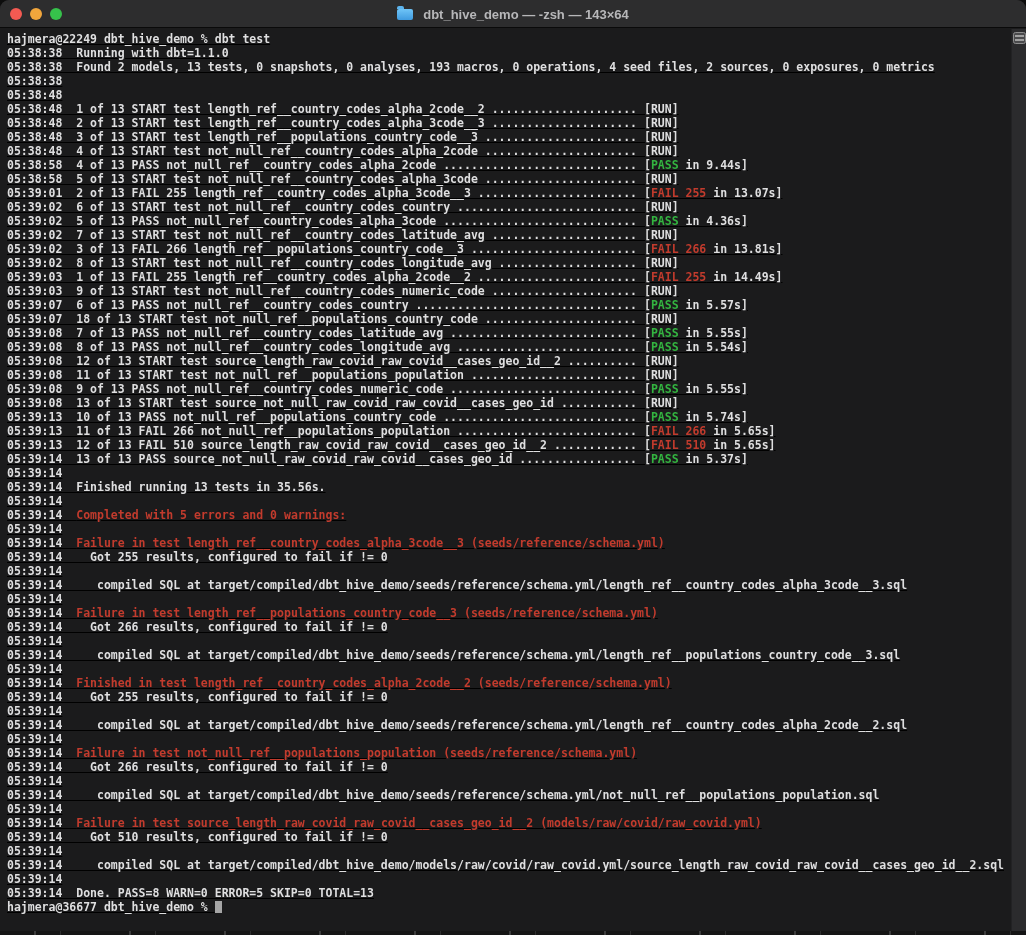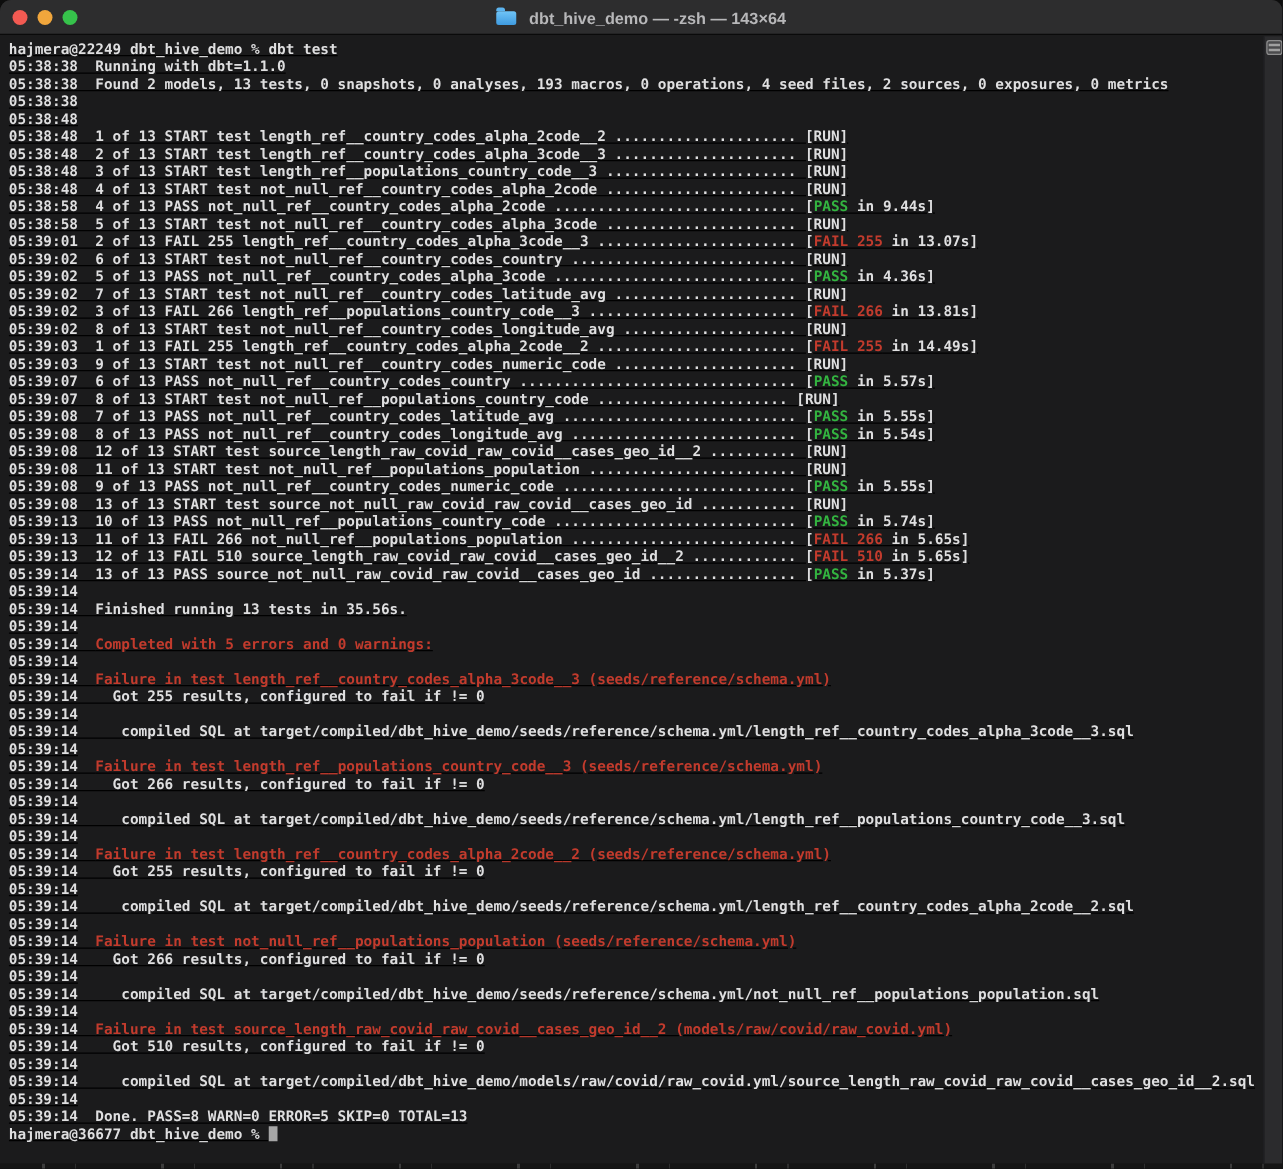--- a/index.html
+++ b/index.html
@@ -104,21 +104,21 @@
       <div class="t-line"><span class="c-fg">05:38:58  5 of 13 START test not_null_ref__country_codes_alpha_3code ...................... [RUN]</span></div>
       <div class="t-line"><span class="c-fg">05:39:01  2 of 13 FAIL 255 length_ref__country_codes_alpha_3code__3 ....................... [</span><span class="c-red">FAIL 255</span><span class="c-fg"> in 13.07s]</span></div>
       <div class="t-line"><span class="c-fg">05:39:02  6 of 13 START test not_null_ref__country_codes_country .......................... [RUN]</span></div>
       <div class="t-line"><span class="c-fg">05:39:02  5 of 13 PASS not_null_ref__country_codes_alpha_3code ............................ [</span><span class="c-green">PASS</span><span class="c-fg"> in 4.36s]</span></div>
       <div class="t-line"><span class="c-fg">05:39:02  7 of 13 START test not_null_ref__country_codes_latitude_avg ..................... [RUN]</span></div>
       <div class="t-line"><span class="c-fg">05:39:02  3 of 13 FAIL 266 length_ref__populations_country_code__3 ........................ [</span><span class="c-red">FAIL 266</span><span class="c-fg"> in 13.81s]</span></div>
       <div class="t-line"><span class="c-fg">05:39:02  8 of 13 START test not_null_ref__country_codes_longitude_avg .................... [RUN]</span></div>
       <div class="t-line"><span class="c-fg">05:39:03  1 of 13 FAIL 255 length_ref__country_codes_alpha_2code__2 ....................... [</span><span class="c-red">FAIL 255</span><span class="c-fg"> in 14.49s]</span></div>
       <div class="t-line"><span class="c-fg">05:39:03  9 of 13 START test not_null_ref__country_codes_numeric_code ..................... [RUN]</span></div>
       <div class="t-line"><span class="c-fg">05:39:07  6 of 13 PASS not_null_ref__country_codes_country ................................ [</span><span class="c-green">PASS</span><span class="c-fg"> in 5.57s]</span></div>
-      <div class="t-line"><span class="c-fg">05:39:07  8 of 13 START test not_null_ref__populations_country_code ...................... [RUN]</span></div>
+      <div class="t-line"><span class="c-fg">05:39:07  18 of 13 START test not_null_ref__populations_country_code ...................... [RUN]</span></div>
       <div class="t-line"><span class="c-fg">05:39:08  7 of 13 PASS not_null_ref__country_codes_latitude_avg ........................... [</span><span class="c-green">PASS</span><span class="c-fg"> in 5.55s]</span></div>
       <div class="t-line"><span class="c-fg">05:39:08  8 of 13 PASS not_null_ref__country_codes_longitude_avg .......................... [</span><span class="c-green">PASS</span><span class="c-fg"> in 5.54s]</span></div>
       <div class="t-line"><span class="c-fg">05:39:08  12 of 13 START test source_length_raw_covid_raw_covid__cases_geo_id__2 .......... [RUN]</span></div>
       <div class="t-line"><span class="c-fg">05:39:08  11 of 13 START test not_null_ref__populations_population ........................ [RUN]</span></div>
       <div class="t-line"><span class="c-fg">05:39:08  9 of 13 PASS not_null_ref__country_codes_numeric_code ........................... [</span><span class="c-green">PASS</span><span class="c-fg"> in 5.55s]</span></div>
       <div class="t-line"><span class="c-fg">05:39:08  13 of 13 START test source_not_null_raw_covid_raw_covid__cases_geo_id ........... [RUN]</span></div>
       <div class="t-line"><span class="c-fg">05:39:13  10 of 13 PASS not_null_ref__populations_country_code ............................ [</span><span class="c-green">PASS</span><span class="c-fg"> in 5.74s]</span></div>
       <div class="t-line"><span class="c-fg">05:39:13  11 of 13 FAIL 266 not_null_ref__populations_population .......................... [</span><span class="c-red">FAIL 266</span><span class="c-fg"> in 5.65s]</span></div>
       <div class="t-line"><span class="c-fg">05:39:13  12 of 13 FAIL 510 source_length_raw_covid_raw_covid__cases_geo_id__2 ............ [</span><span class="c-red">FAIL 510</span><span class="c-fg"> in 5.65s]</span></div>
       <div class="t-line"><span class="c-fg">05:39:14  13 of 13 PASS source_not_null_raw_covid_raw_covid__cases_geo_id ................. [</span><span class="c-green">PASS</span><span class="c-fg"> in 5.37s]</span></div>
@@ -130,21 +130,21 @@
       <div class="t-line"><span class="c-fg">05:39:14  </span><span class="c-red">Failure in test length_ref__country_codes_alpha_3code__3 (seeds/reference/schema.yml)</span></div>
       <div class="t-line"><span class="c-fg">05:39:14    Got 255 results, configured to fail if != 0</span></div>
       <div class="t-line"><span class="c-fg">05:39:14</span></div>
       <div class="t-line"><span class="c-fg">05:39:14     compiled SQL at target/compiled/dbt_hive_demo/seeds/reference/schema.yml/length_ref__country_codes_alpha_3code__3.sql</span></div>
       <div class="t-line"><span class="c-fg">05:39:14</span></div>
       <div class="t-line"><span class="c-fg">05:39:14  </span><span class="c-red">Failure in test length_ref__populations_country_code__3 (seeds/reference/schema.yml)</span></div>
       <div class="t-line"><span class="c-fg">05:39:14    Got 266 results, configured to fail if != 0</span></div>
       <div class="t-line"><span class="c-fg">05:39:14</span></div>
       <div class="t-line"><span class="c-fg">05:39:14     compiled SQL at target/compiled/dbt_hive_demo/seeds/reference/schema.yml/length_ref__populations_country_code__3.sql</span></div>
       <div class="t-line"><span class="c-fg">05:39:14</span></div>
-      <div class="t-line"><span class="c-fg">05:39:14  </span><span class="c-red">Failure in test length_ref__country_codes_alpha_2code__2 (seeds/reference/schema.yml)</span></div>
+      <div class="t-line"><span class="c-fg">05:39:14  </span><span class="c-red">Finished in test length_ref__country_codes_alpha_2code__2 (seeds/reference/schema.yml)</span></div>
       <div class="t-line"><span class="c-fg">05:39:14    Got 255 results, configured to fail if != 0</span></div>
       <div class="t-line"><span class="c-fg">05:39:14</span></div>
       <div class="t-line"><span class="c-fg">05:39:14     compiled SQL at target/compiled/dbt_hive_demo/seeds/reference/schema.yml/length_ref__country_codes_alpha_2code__2.sql</span></div>
       <div class="t-line"><span class="c-fg">05:39:14</span></div>
       <div class="t-line"><span class="c-fg">05:39:14  </span><span class="c-red">Failure in test not_null_ref__populations_population (seeds/reference/schema.yml)</span></div>
       <div class="t-line"><span class="c-fg">05:39:14    Got 266 results, configured to fail if != 0</span></div>
       <div class="t-line"><span class="c-fg">05:39:14</span></div>
       <div class="t-line"><span class="c-fg">05:39:14     compiled SQL at target/compiled/dbt_hive_demo/seeds/reference/schema.yml/not_null_ref__populations_population.sql</span></div>
       <div class="t-line"><span class="c-fg">05:39:14</span></div>
       <div class="t-line"><span class="c-fg">05:39:14  </span><span class="c-red">Failure in test source_length_raw_covid_raw_covid__cases_geo_id__2 (models/raw/covid/raw_covid.yml)</span></div>

